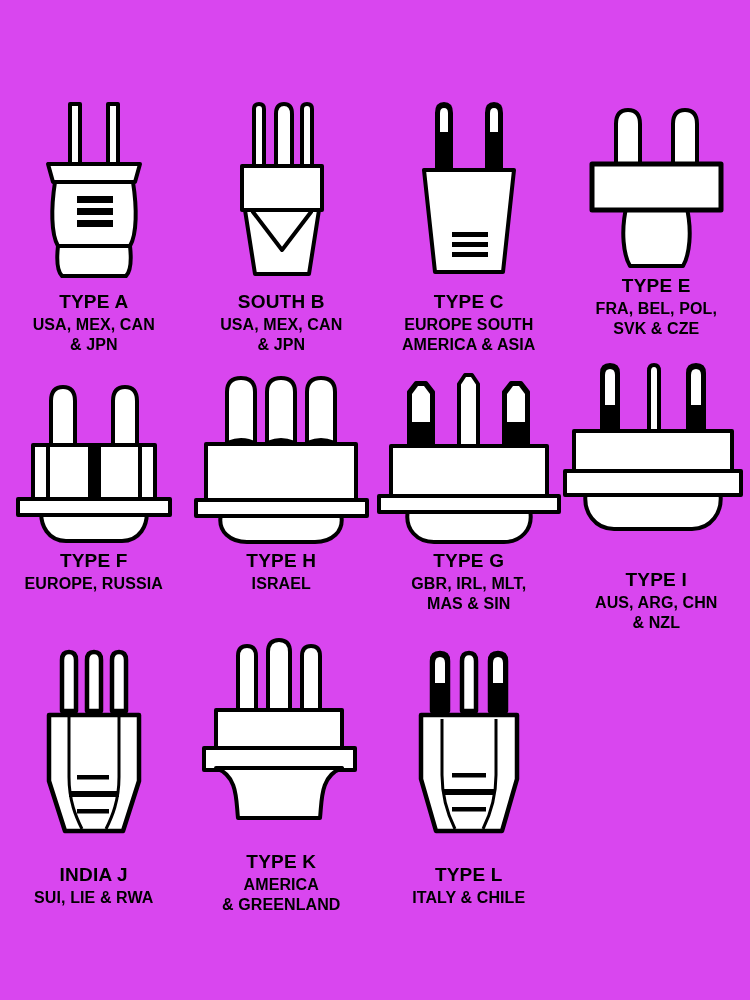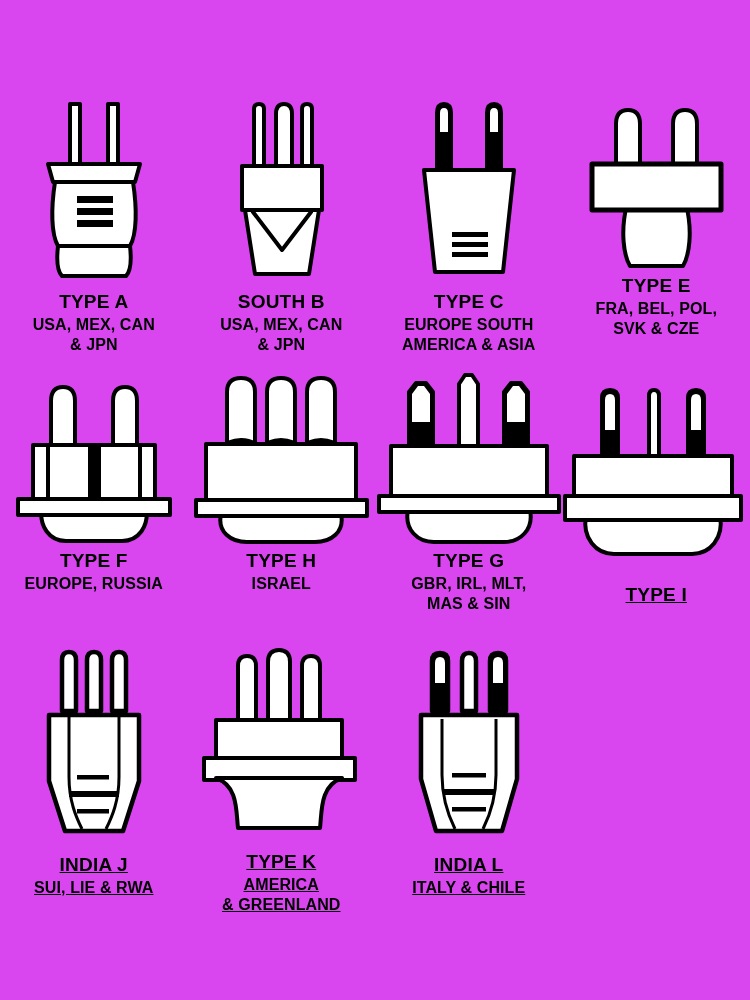--- a/index.html
+++ b/index.html
@@ -74,21 +74,21 @@
   }
   .region-label div { white-space: nowrap; }
 
   
   .r1 .art { height: 205px; }
   .r2 .art { height: 195px; }
   .r3 .art { height: 215px; }
 
   .r1 .labels { margin-top: 10px; }
   .r2 .labels { margin-top: 0; }
-  .r3 .labels { margin-top: 14px; text-decoration: underline; }
+  .r3 .labels { margin-top: 24px; }
 </style>
 </head>
 <body>
 
 <div id="chart-root">
   <div class="grid">
 
     <div class="cell"></div>
     <div class="cell"></div>
     <div class="cell"></div>
@@ -270,20 +270,24 @@
             <path d="M124 78 L124 18 Q124 10 132 10 Q140 10 140 18 L140 78 Z" fill="#000000"></path>
             <path d="M127 50 L127 20 Q127 14 132 14 Q137 14 137 20 L137 50 Z" fill="#ffffff" stroke-width="0"></path>
             <rect x="10" y="76" width="158" height="44" fill="#ffffff"></rect>
             <path d="M22 136 C18 158, 32 174, 50 174 L128 174 C146 174, 160 158, 156 136 Z" fill="#ffffff"></path>
             <rect x="1" y="116" width="176" height="24" fill="#ffffff"></rect>
           </g>
         </svg>
       </div>
       <div class="labels">
         <div class="type-label">TYPE I</div>
+        <div class="region-label">
+          <div>AUS, ARG, CHN</div>
+          <div>&amp; NZL</div>
+        </div>
       </div>
     </div>
 
     <div class="cell r3">
       <div class="art">
         <svg width="140" height="195" viewBox="0 0 140 195">
           <g fill="#ffffff" stroke="#000000" stroke-width="4.5" stroke-linejoin="round">
             <path d="M38 66 L38 15 Q38 7 45 7 Q52 7 52 15 L52 66 Z"></path>
             <path d="M63 66 L63 15 Q63 7 70 7 Q77 7 77 15 L77 66 Z"></path>
             <path d="M88 66 L88 15 Q88 7 95 7 Q102 7 102 15 L102 66 Z"></path>
@@ -346,21 +350,21 @@
             <path d="M102 74 L102 130 C102 154, 95 172, 89 184"></path>
           </g>
           <g fill="#000000">
             <rect x="58" y="128" width="34" height="4.5"></rect>
             <rect x="49" y="144" width="52" height="6"></rect>
             <rect x="58" y="162" width="34" height="4.5"></rect>
           </g>
         </svg>
       </div>
       <div class="labels">
-        <div class="type-label">INDIA L</div>
+        <div class="type-label">TYPE L</div>
         <div class="region-label">
           <div>ITALY &amp; CHILE</div>
         </div>
       </div>
     </div>
 
     <div class="cell"></div>
     <div class="cell"></div>
     <div class="cell"></div>
     <div class="cell"></div>

